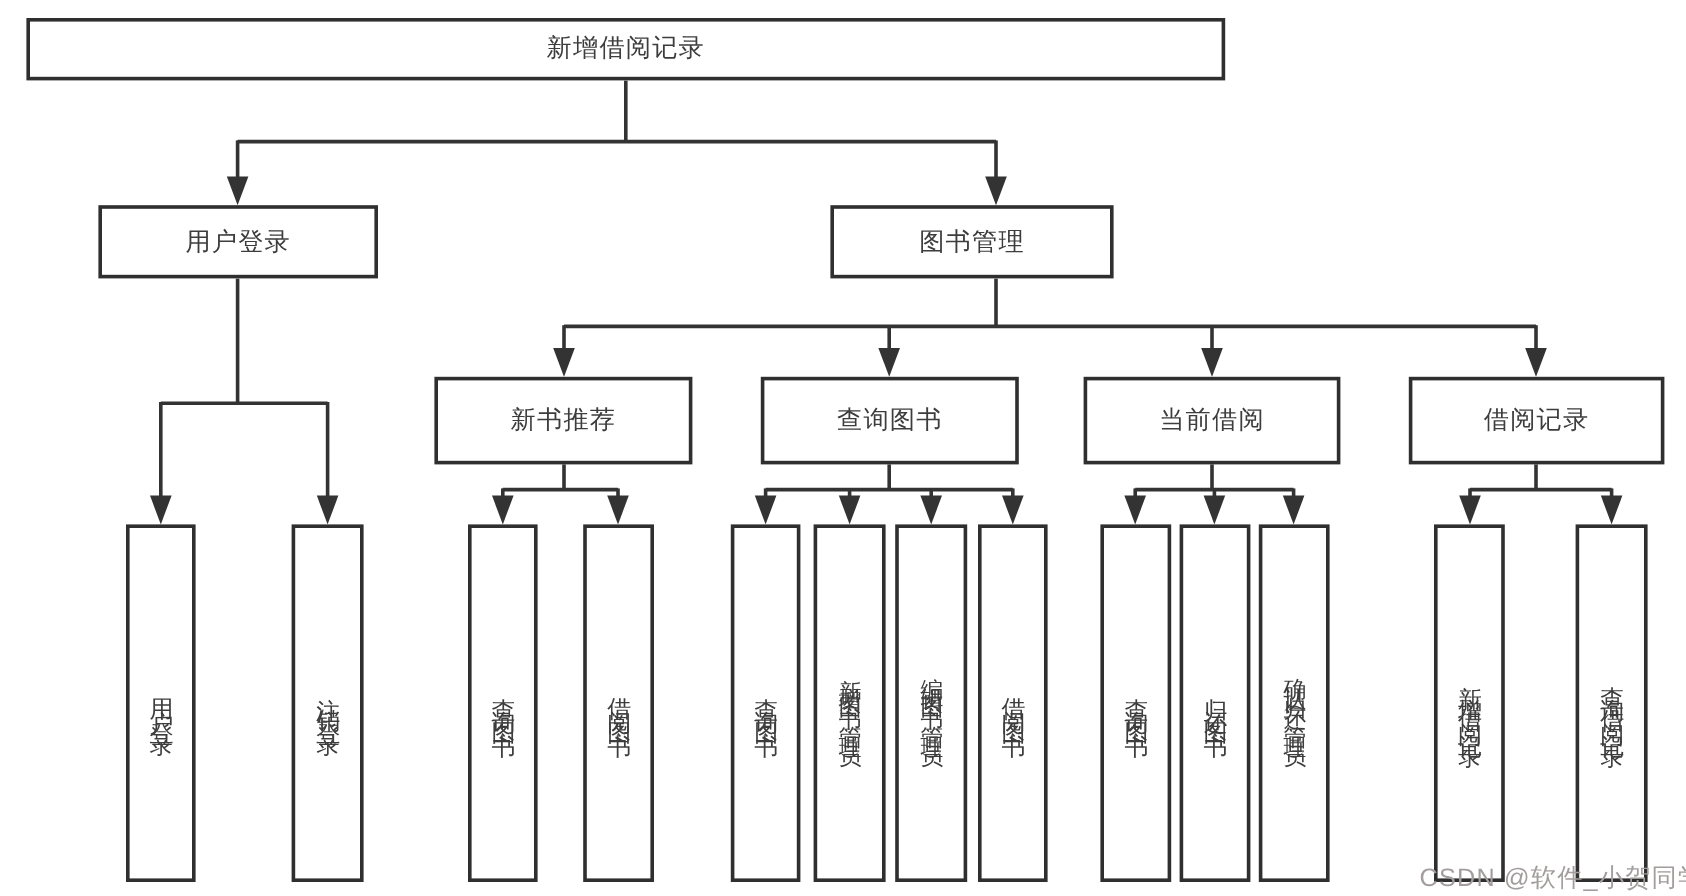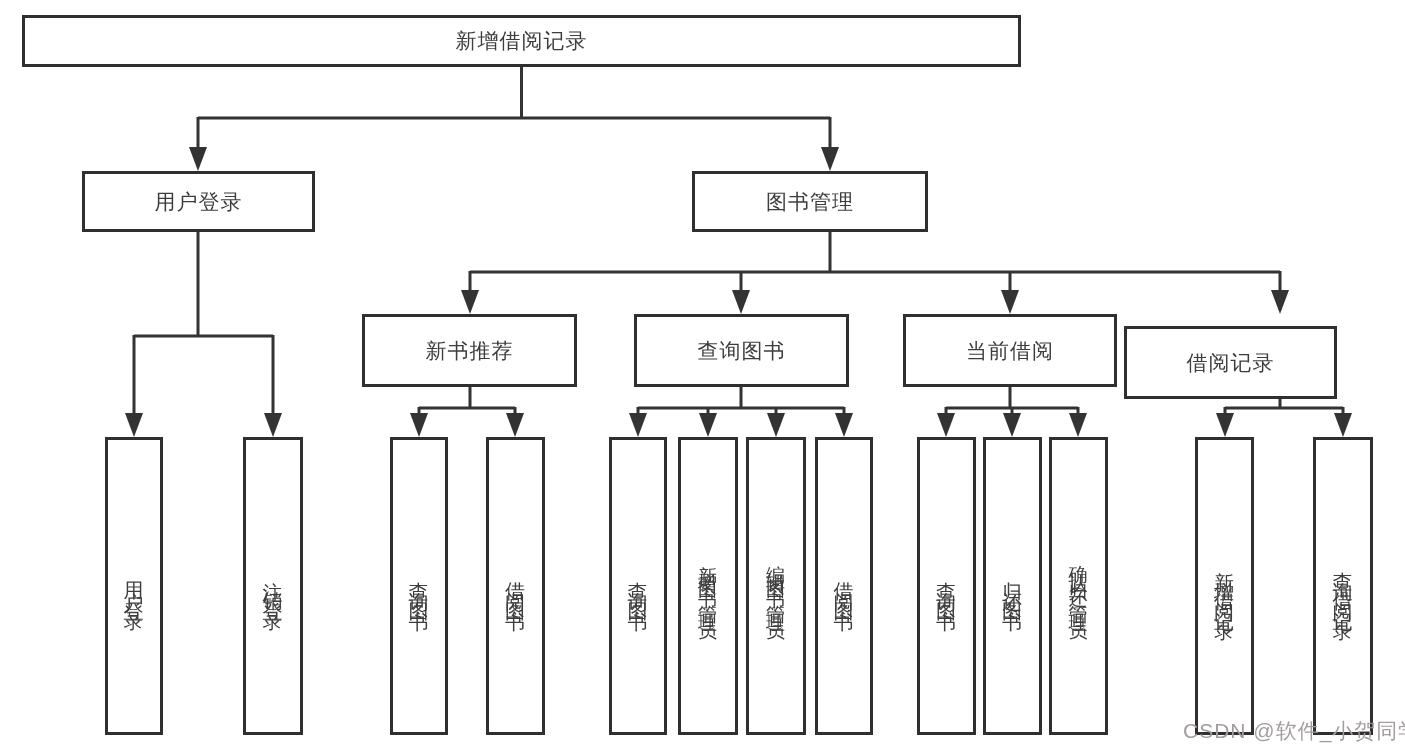--- a/index.html
+++ b/index.html
@@ -138,21 +138,21 @@
   </svg>
 
   <div class="node root">新增借阅记录</div>
 
   <div class="node lvl2" style="left:82px; width:233px;">用户登录</div>
   <div class="node lvl2" style="left:692px; width:236px;">图书管理</div>
 
   <div class="node lvl3" style="left:362px; width:215px;">新书推荐</div>
   <div class="node lvl3" style="left:634px; width:215px;">查询图书</div>
   <div class="node lvl3" style="left:903px; width:214px;">当前借阅</div>
-  <div class="node lvl3" style="left:1124px; width:213px;margin-top:12px;">借阅记录</div>
+  <div class="node lvl3" style="left:1174px; width:213px;">借阅记录</div>
 
   <div class="leaf" style="left:105px; width:58px;">用户登录</div>
   <div class="leaf" style="left:243px; width:60px;">注销登录</div>
 
   <div class="leaf" style="left:390px; width:58px;">查询图书</div>
   <div class="leaf" style="left:486px; width:59px;">借阅图书</div>
 
   <div class="leaf" style="left:609px; width:58px;">查询图书</div>
   <div class="leaf" style="left:678px; width:60px; font-size:19px; letter-spacing:8px;">新增图书（管理员）</div>
   <div class="leaf" style="left:746px; width:60px; font-size:19px; letter-spacing:8px;">编辑图书（管理员）</div>

